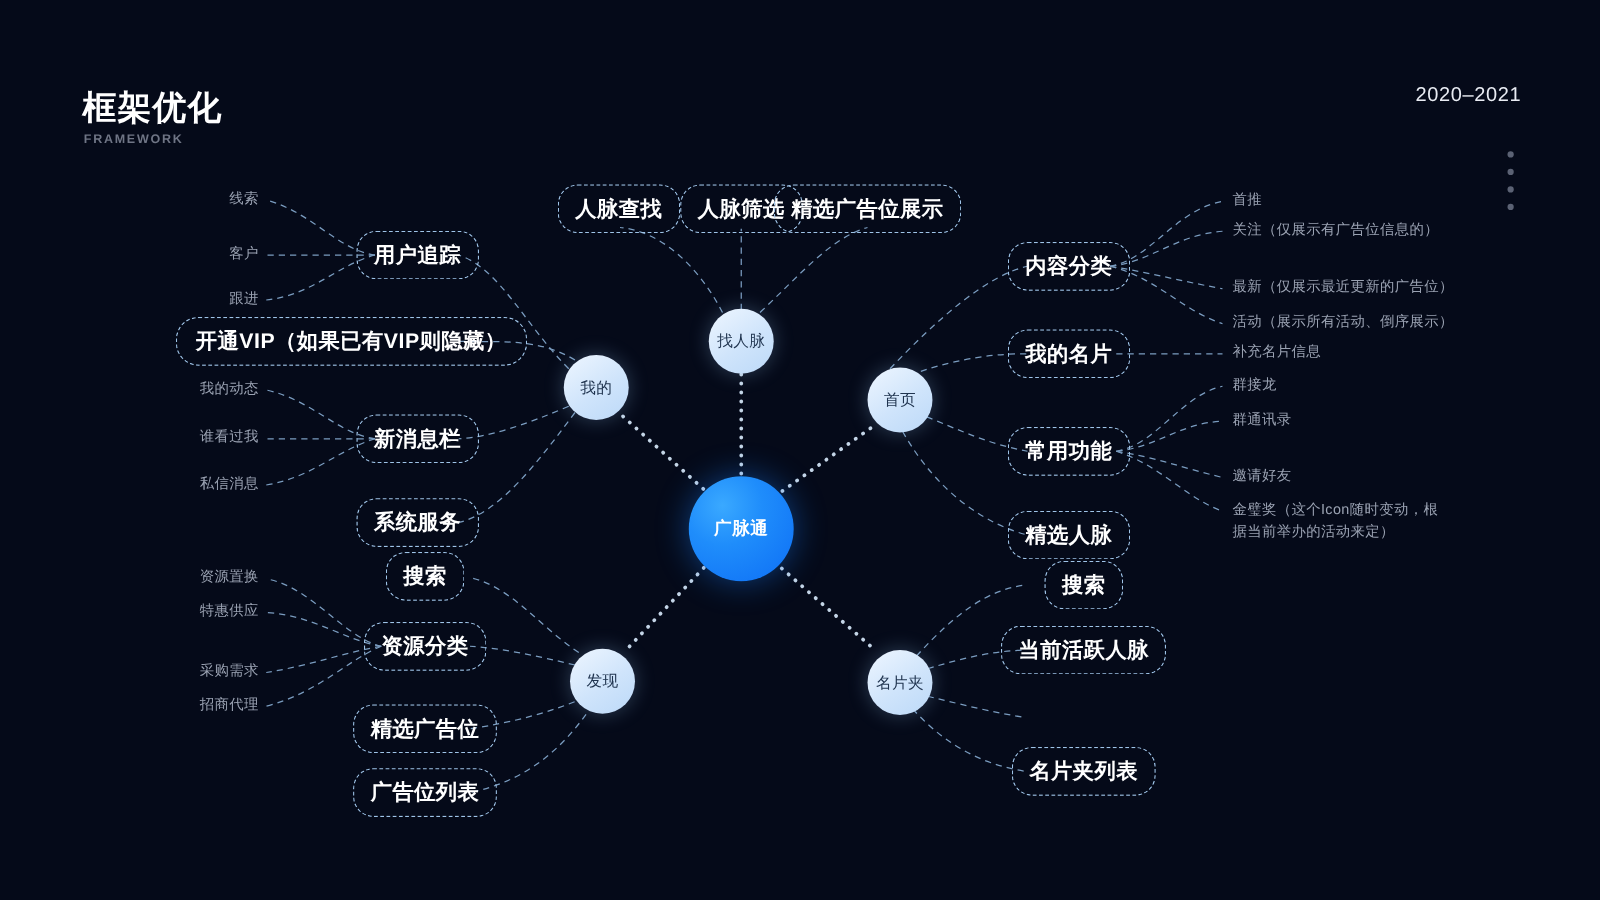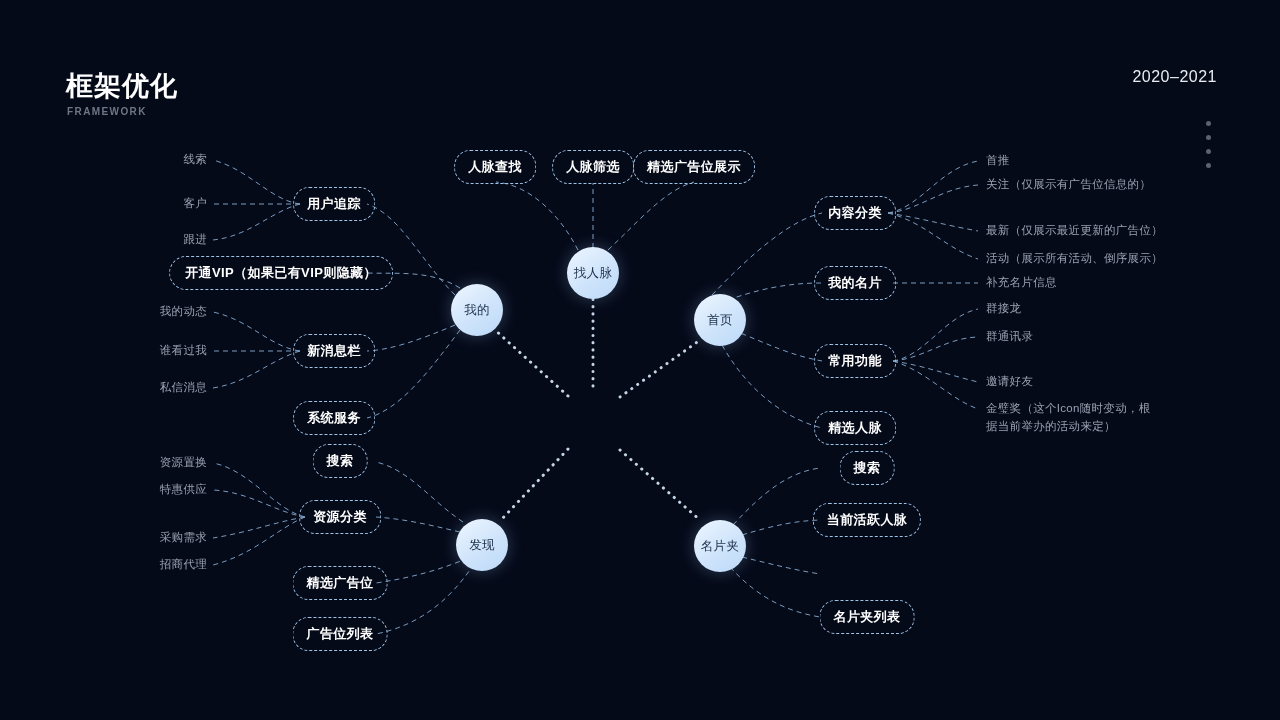--- a/index.html
+++ b/index.html
@@ -107,21 +107,21 @@
     font-size: 12.5px;
     font-weight: normal;
     letter-spacing: 0.3px;
     box-shadow: 0 0 16px rgba(150,196,245,0.28);
   }
   .pill {
     border: 1px dashed #9fc4e8;
     border-radius: 16px;
     background: transparent;
     color: #ffffff;
-    font-size: 13px;
+    font-size: 17px;
     font-weight: bold;
     padding: 7px 13px;
     min-height: 29px;
     letter-spacing: 0.4px;
   }
   .pill.wide {
     border-radius: 18px;
     padding: 7px 15px;
   }
   .leaf {
@@ -215,20 +215,21 @@
       <path d="M305 517 C 275 522, 250 532, 213 538"></path>
       <path d="M305 517 C 278 528, 255 554, 213 565"></path>
 
       <path d="M733 525 C 765 490, 790 472, 820 468"></path>
       <path d="M742 535 C 775 525, 795 521, 820 520"></path>
       <path d="M742 557 C 775 565, 795 570, 820 574"></path>
       <path d="M730 567 C 760 600, 790 612, 820 617"></path>
     </g>
   </svg>
 
+  <div class="node hub" style="left:593px; top:423px;">广脉通</div>
 
   <div class="node cat" style="left:477px; top:310px;">我的</div>
   <div class="node cat" style="left:593px; top:273px;">找人脉</div>
   <div class="node cat" style="left:720px; top:320px;">首页</div>
   <div class="node cat" style="left:482px; top:545px;">发现</div>
   <div class="node cat" style="left:720px; top:546px;">名片夹</div>
 
   <div class="node pill" style="left:334px; top:204px;">用户追踪</div>
   <div class="node pill wide" style="left:281px; top:273px;">开通VIP（如果已有VIP则隐藏）</div>
   <div class="node pill" style="left:334px; top:351px;">新消息栏</div>

